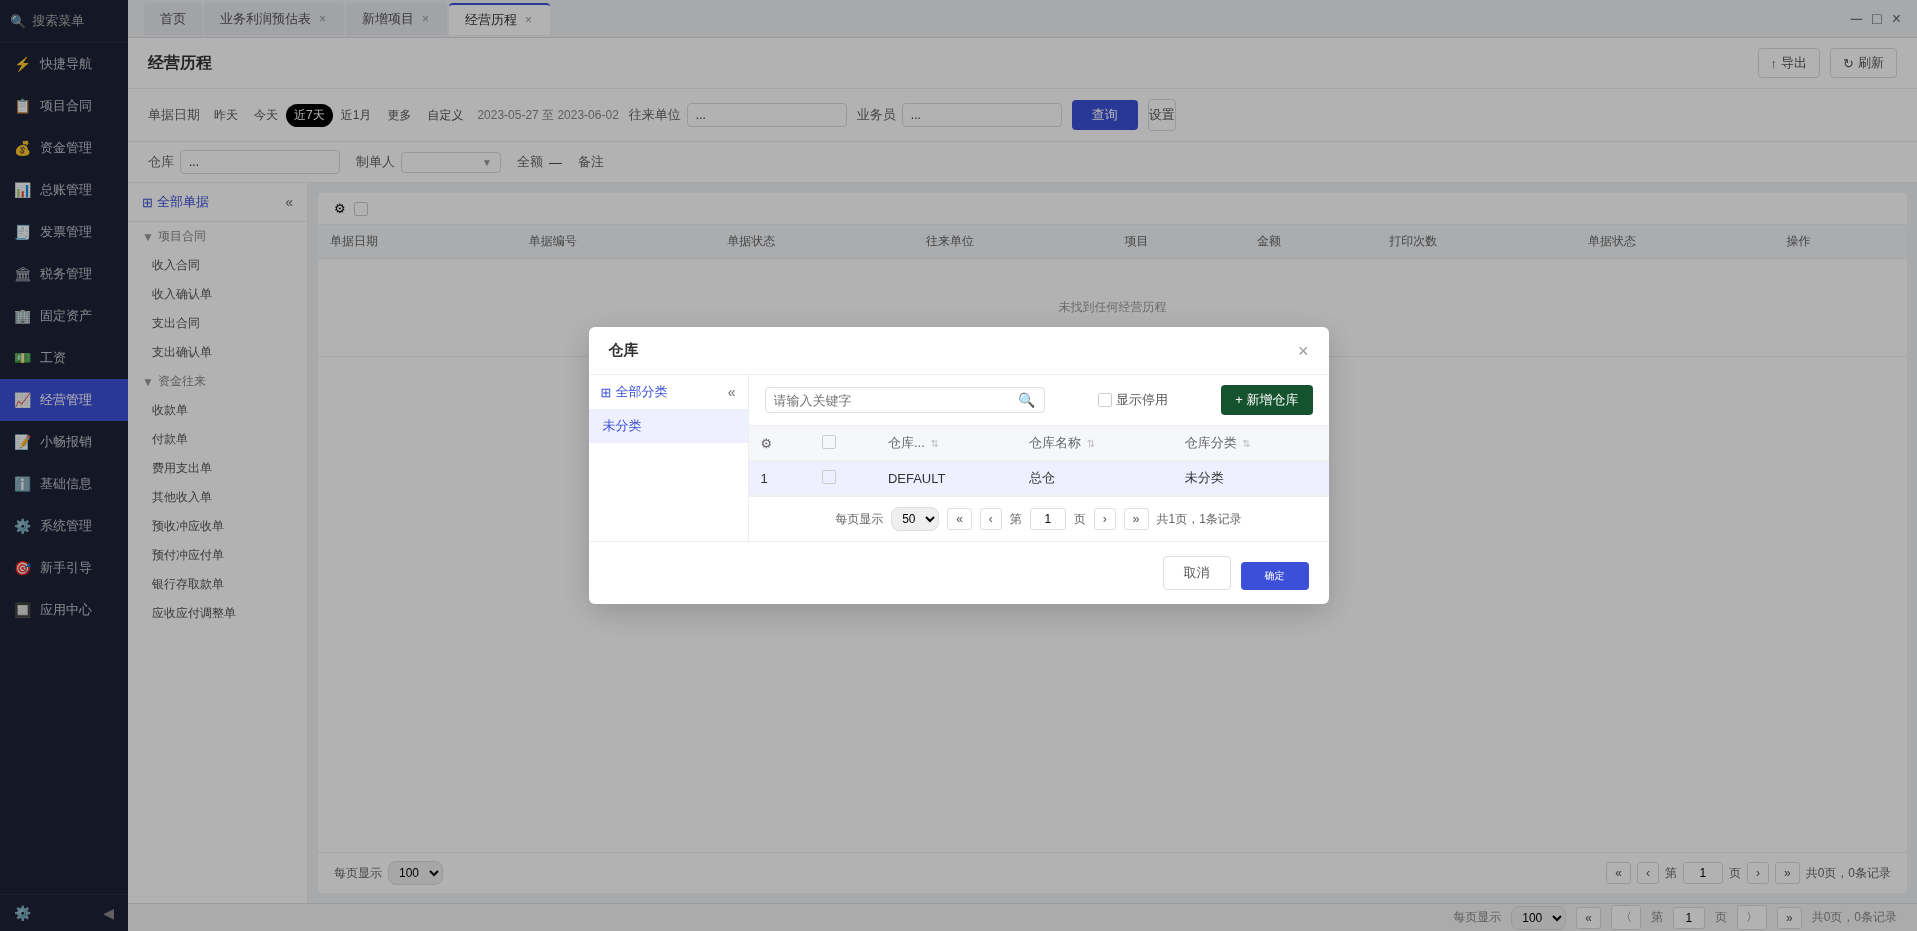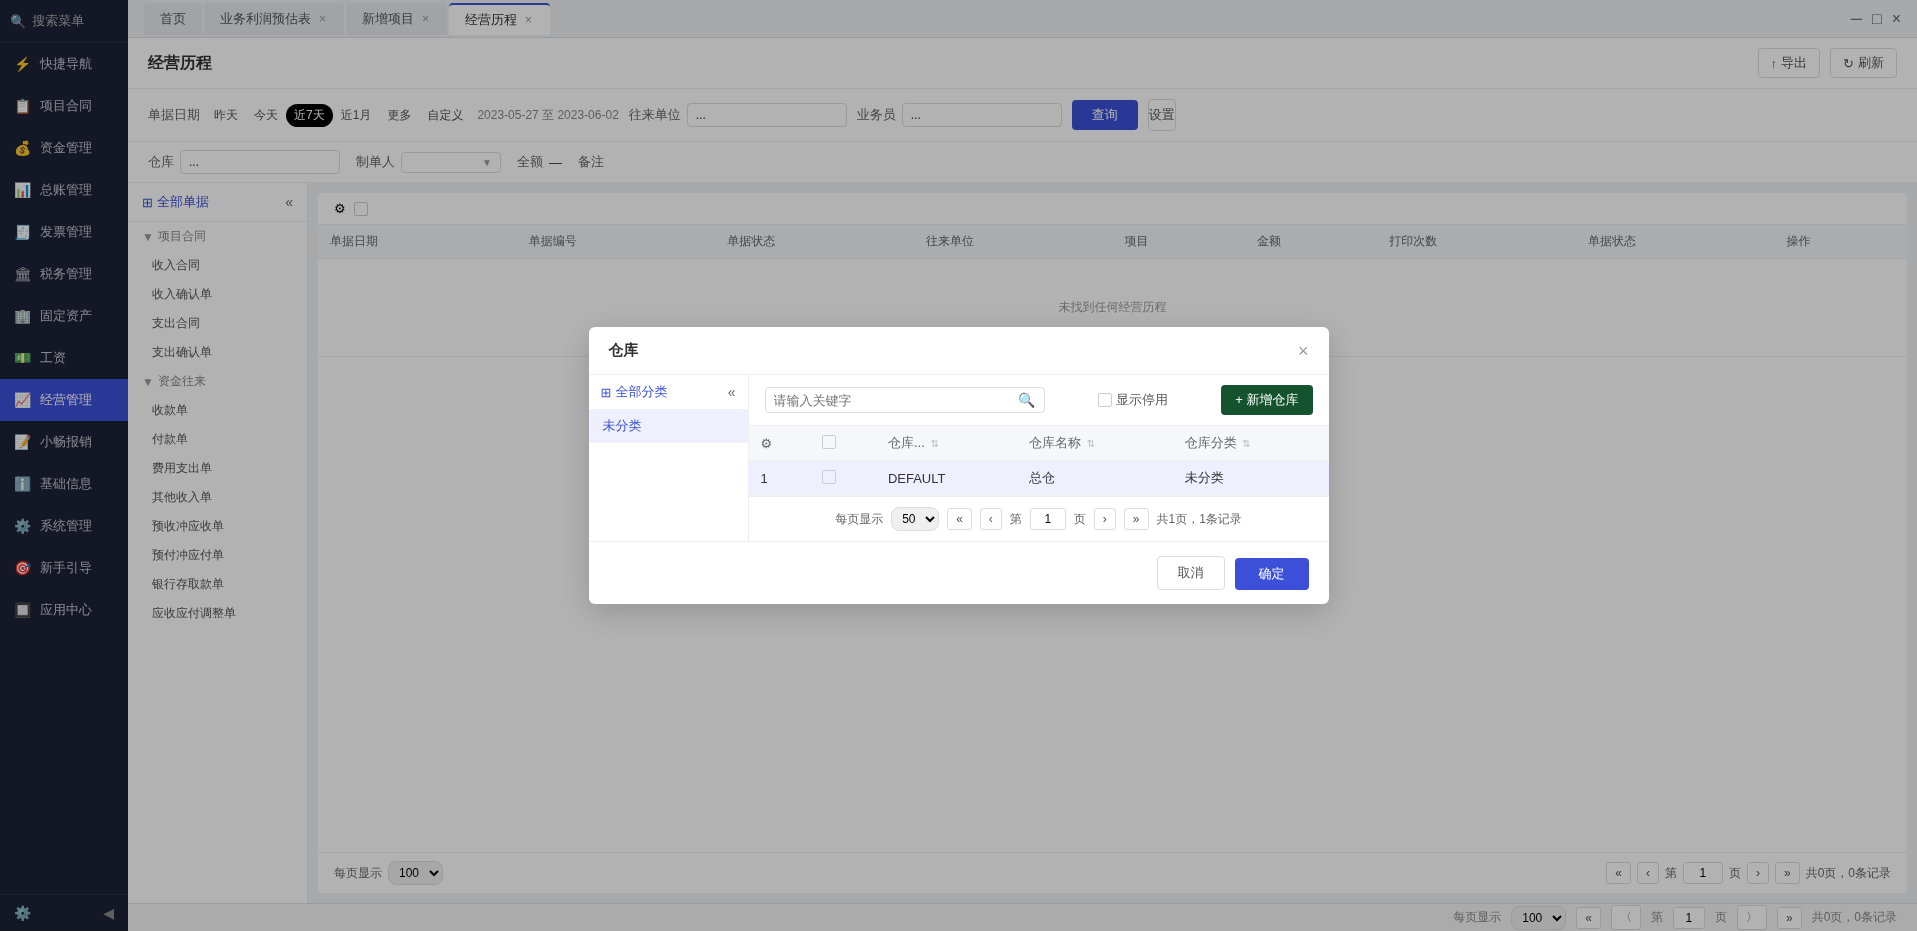--- a/index.html
+++ b/index.html
@@ -100,21 +100,21 @@
     .btn-add-warehouse { background: #14532d; color: #fff; border: none; padding: 6px 14px; border-radius: 4px; cursor: pointer; font-size: 13px; display: flex; align-items: center; gap: 4px; white-space: nowrap; }
     .modal-table-wrap { flex: 1; overflow: auto; }
     .modal-table { width: 100%; border-collapse: collapse; font-size: 13px; }
     .modal-table th { background: #f5f7fa; padding: 8px 12px; text-align: left; color: #666; font-weight: 500; border-bottom: 1px solid #eee; white-space: nowrap; }
     .modal-table th .sort-icon { font-size: 10px; color: #bbb; margin-left: 2px; }
     .modal-table td { padding: 8px 12px; border-bottom: 1px solid #f0f0f0; color: #333; }
     .modal-table tr.selected td { background: #eef0ff; }
     .modal-footer { display: flex; align-items: center; justify-content: center; padding: 10px 16px; border-top: 1px solid #eee; font-size: 12px; color: #666; gap: 8px; flex-shrink: 0; }
     .modal-actions { display: flex; align-items: flex-end; justify-content: flex-end; gap: 10px; padding: 14px 20px; border-top: 1px solid #eee; flex-shrink: 0; }
     .btn-cancel { background: #fff; border: 1px solid #ddd; padding: 7px 20px; border-radius: 4px; cursor: pointer; font-size: 13px; color: #555; }
-    .btn-confirm { background: #3b4fd8; color: #fff; border: none; padding: 7px 24px; border-radius: 4px; cursor: pointer; font-size: 13px; }
+    .btn-confirm { background: #3b4fd8; color: #fff; border: none; padding: 7px 24px; border-radius: 4px; cursor: pointer; font-size: 10px; }
 
     
     .status-bar { height: 28px; background: #f5f5f5; border-top: 1px solid #e0e0e0; display: flex; align-items: center; justify-content: flex-end; padding: 0 20px; font-size: 12px; color: #888; gap: 10px; flex-shrink: 0; }
 
     .main-content-wrapper { display: flex; flex-direction: column; flex: 1; overflow: hidden; position: relative; }
   </style>
 </head>
 <body>
 
 <div class="app-container">

